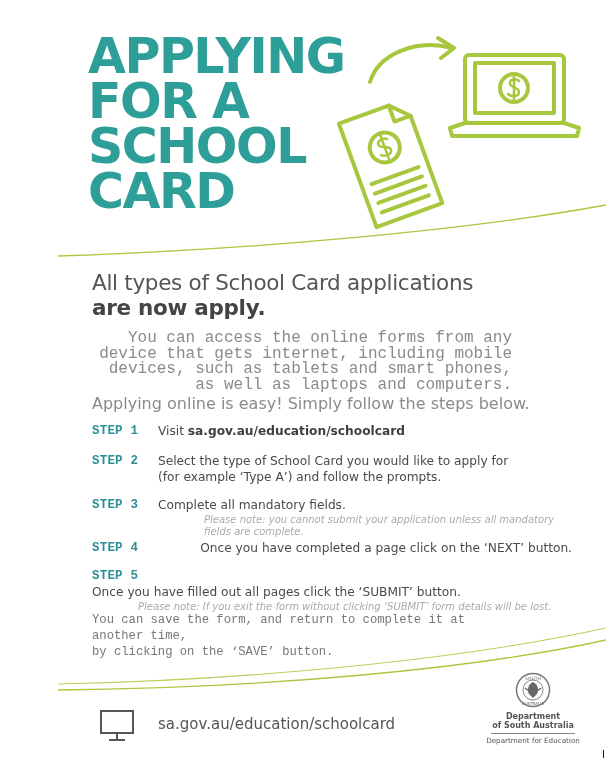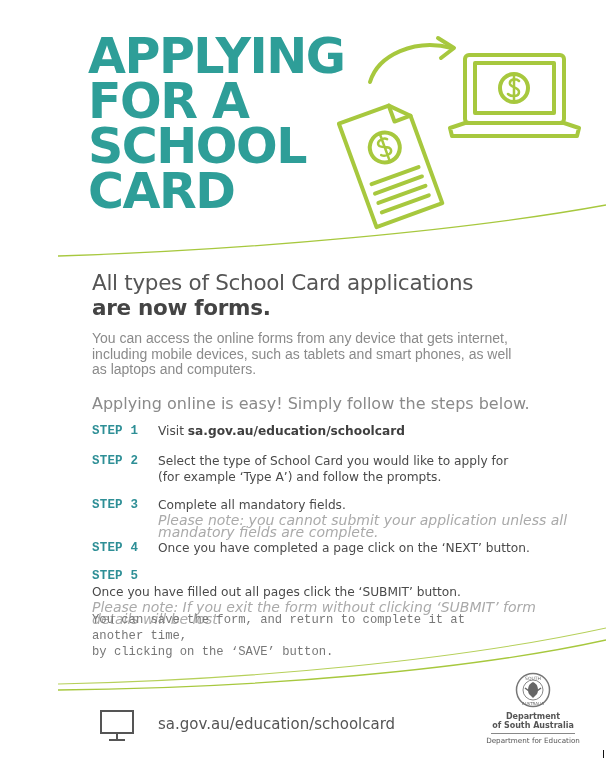--- a/index.html
+++ b/index.html
@@ -20,35 +20,36 @@
 
   .headline {
     position: absolute; left: 92px; top: 270px;
     font-size: 21.5px; line-height: 25px; color: #555555;
     font-family: "DejaVu Sans", sans-serif; font-weight: normal; letter-spacing: -0.3px;
   }
   .headline .bold { font-weight: bold; color: #444444; display: block; }
 
   .intro {
     position: absolute; left: 92px; top: 331px; width: 420px;
-    font-size: 14px; line-height: 15.5px; color: #8a8a8a;
-    font-family: Liberation Sans, sans-serif;
+    font-size: 16px; line-height: 15.5px; color: #8a8a8a;
+    font-family: Liberation Mono, monospace;
+    text-align: right;
   }
   .intro2 { position: absolute; left: 92px; top: 394px; font-size: 16px; color: #8a8a8a; font-family: "DejaVu Sans", sans-serif; }
 
   .steps { position: absolute; left: 92px; top: 423px; width: 480px; }
   .step { position: relative; display: flex; }
   .step-label {
     width: 66px; flex: none;
     font-family: Liberation Mono, monospace; font-weight: bold;
     color: #2e8f96; font-size: 12.5px; line-height: 16px; letter-spacing: 0.2px;
   }
   .step-body { font-family: "DejaVu Sans", sans-serif; font-size: 12.2px; line-height: 16px; color: #4a4a4a; }
   .step-body b { color: #3f3f3f; }
-  .step-note { display: block; font-style: italic; font-size: 14px; line-height: 12px; color: #aaaaaa; margin-top: 1px; }
+  .step-note { display: block; font-style: italic; font-size: 10px; line-height: 12px; color: #aaaaaa; margin-top: 1px; margin-left: 46px; }
 
   .outro {
     position: absolute; left: 92px; top: 612px; width: 420px;
     font-size: 12.2px; line-height: 16px; color: #777777;
     font-family: Liberation Mono, monospace;
   }
 
   .footer-url {
     position: absolute; left: 158px; top: 715px;
     font-family: "DejaVu Sans", sans-serif; font-size: 15px; color: #555555;
@@ -102,21 +103,21 @@
       <rect x="155" y="33" width="79" height="50"></rect>
       <path d="M130 98 L145 93 L244 93 L259 98 L257 106 L132 106 Z"></path>
       <circle cx="194" cy="58" r="14"></circle>
       <path d="M199 51 C 196 48, 189 49, 190 54 C 191 58, 199 57, 199 62 C 199 67, 191 67, 188 64 M194 45 L194 71" stroke-width="2.5"></path>
     </g>
   </g>
 </svg>
 
 <div class="headline">
   <span>All types of School Card applications</span>
-  <span class="bold">are now forms.</span>
+  <span class="bold">are now apply.</span>
 </div>
 
 <p class="intro">You can access the online forms from any device that gets internet, including mobile devices, such as tablets and smart phones, as well as laptops and computers.</p>
 <p class="intro2">Applying online is easy! Simply follow the steps below.</p>
 
 <div class="steps">
   <div class="step" style="height:30px;">
     <div class="step-label">STEP 1</div>
     <div class="step-body">
       <span>Visit </span><b>sa.gov.au/education/schoolcard</b>
@@ -129,21 +130,21 @@
       <span>(for example ‘Type A’) and follow the prompts.</span>
     </div>
   </div>
   <div class="step" style="height:43px;">
     <div class="step-label">STEP 3</div>
     <div class="step-body">
       <span>Complete all mandatory fields.</span>
       <span class="step-note">Please note: you cannot submit your application unless all mandatory fields are complete.</span>
     </div>
   </div>
-  <div class="step" style="height:28px;">
+  <div class="step" style="height:28px;justify-content:space-between;">
     <div class="step-label">STEP 4</div>
     <div class="step-body">Once you have completed a page click on the ‘NEXT’ button.</div>
   </div>
   <div class="step" style="height:40px;flex-direction:column;">
     <div class="step-label">STEP 5</div>
     <div class="step-body">
       <span>Once you have filled out all pages click the ‘SUBMIT’ button.</span>
       <span class="step-note">Please note: If you exit the form without clicking ‘SUBMIT’ form details will be lost.</span>
     </div>
   </div>

